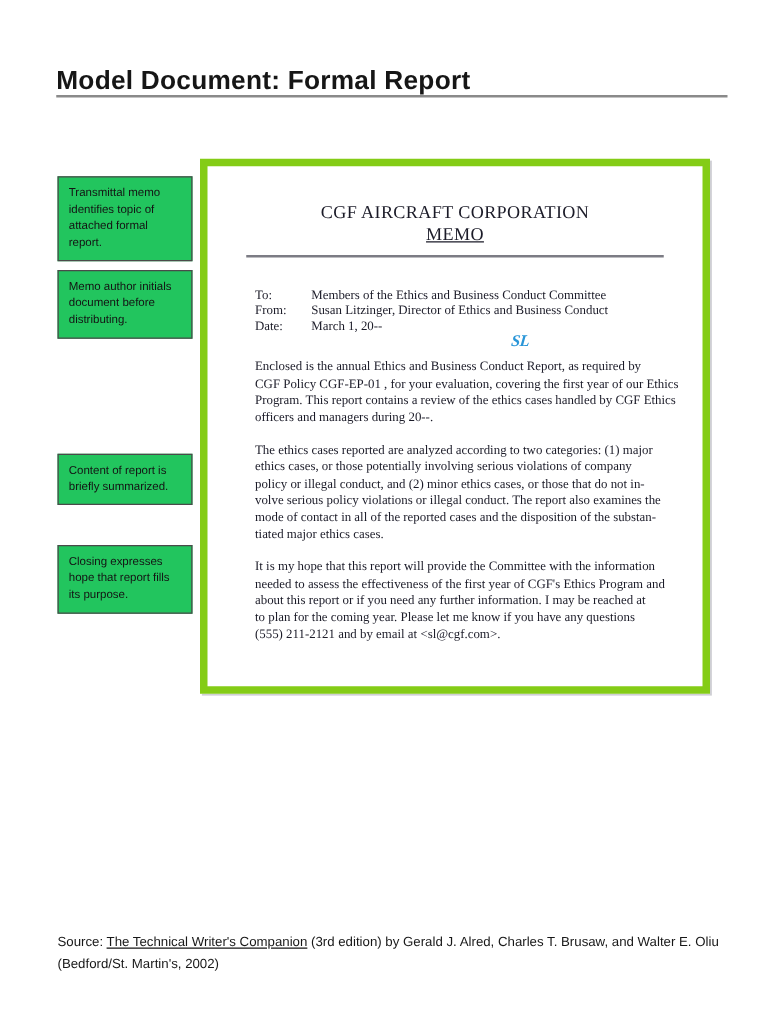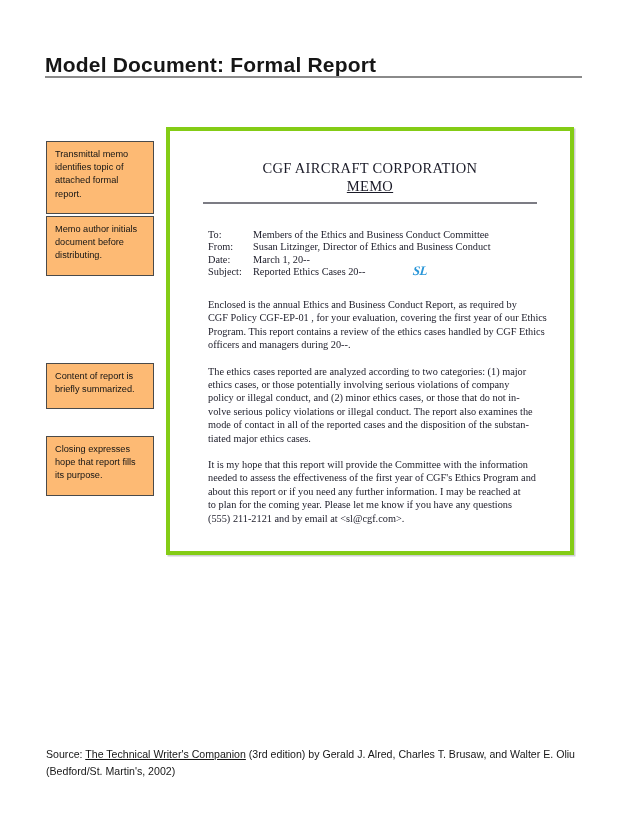--- a/index.html
+++ b/index.html
@@ -37,41 +37,41 @@
     height: 2px;
     background: #8a8a8a;
   }
 
   
   .callout {
     position: absolute;
     left: 46px;
     width: 108px;
     border: 1.3px solid #4a4a4a;
-    background: #fdba74;
-    padding: 6px 7px 12px 8px;
+    background: #22c55e;
+    padding: 6px 7px 7px 8px;
     font-family: "Liberation Sans", sans-serif;
     font-size: 9.2px;
     line-height: 13.2px;
     color: #141414;
   }
   #callout-1 { top: 141px; }
   #callout-2 { top: 216px; }
   #callout-3 { top: 363px; }
   #callout-4 { top: 436px; }
 
   
   #document-frame {
     position: absolute;
-    left: 166px;
+    left: 160px;
     top: 127px;
     width: 408px;
     height: 428px;
     background: #ffffff;
-    border: 4px solid #84cc16;
+    border: 6px solid #84cc16;
     box-shadow: 1.5px 1.5px 0 0 #cfcfd4;
   }
 
   
   #memo-heading {
     text-align: center;
     font-family: "Liberation Serif", serif;
     font-size: 14.5px;
     line-height: 18px;
     color: #1b1b28;
@@ -175,24 +175,20 @@
       <span class="memo-label">To:</span>
       <span class="memo-value">Members of the Ethics and Business Conduct Committee</span>
     </div>
     <div class="memo-row">
       <span class="memo-label">From:</span>
       <span class="memo-value">Susan Litzinger, Director of Ethics and Business Conduct</span>
     </div>
     <div class="memo-row">
       <span class="memo-label">Date:</span>
       <span class="memo-value">March 1, 20--</span>
-    </div>
-    <div class="memo-row">
-      <span class="memo-label">Subject:</span>
-      <span class="memo-value">Reported Ethics Cases 20--</span>
     </div>
     <div id="signature-initials">SL</div>
   </div>
 
   <div id="memo-body">
     <p>
       <span class="ln">Enclosed is the annual Ethics and Business Conduct Report, as required by</span>
       <span class="ln">CGF Policy CGF-EP-01 , for your evaluation, covering the first year of our Ethics</span>
       <span class="ln">Program. This report contains a review of the ethics cases handled by CGF Ethics</span>
       <span class="ln">officers and managers during 20--.</span>

